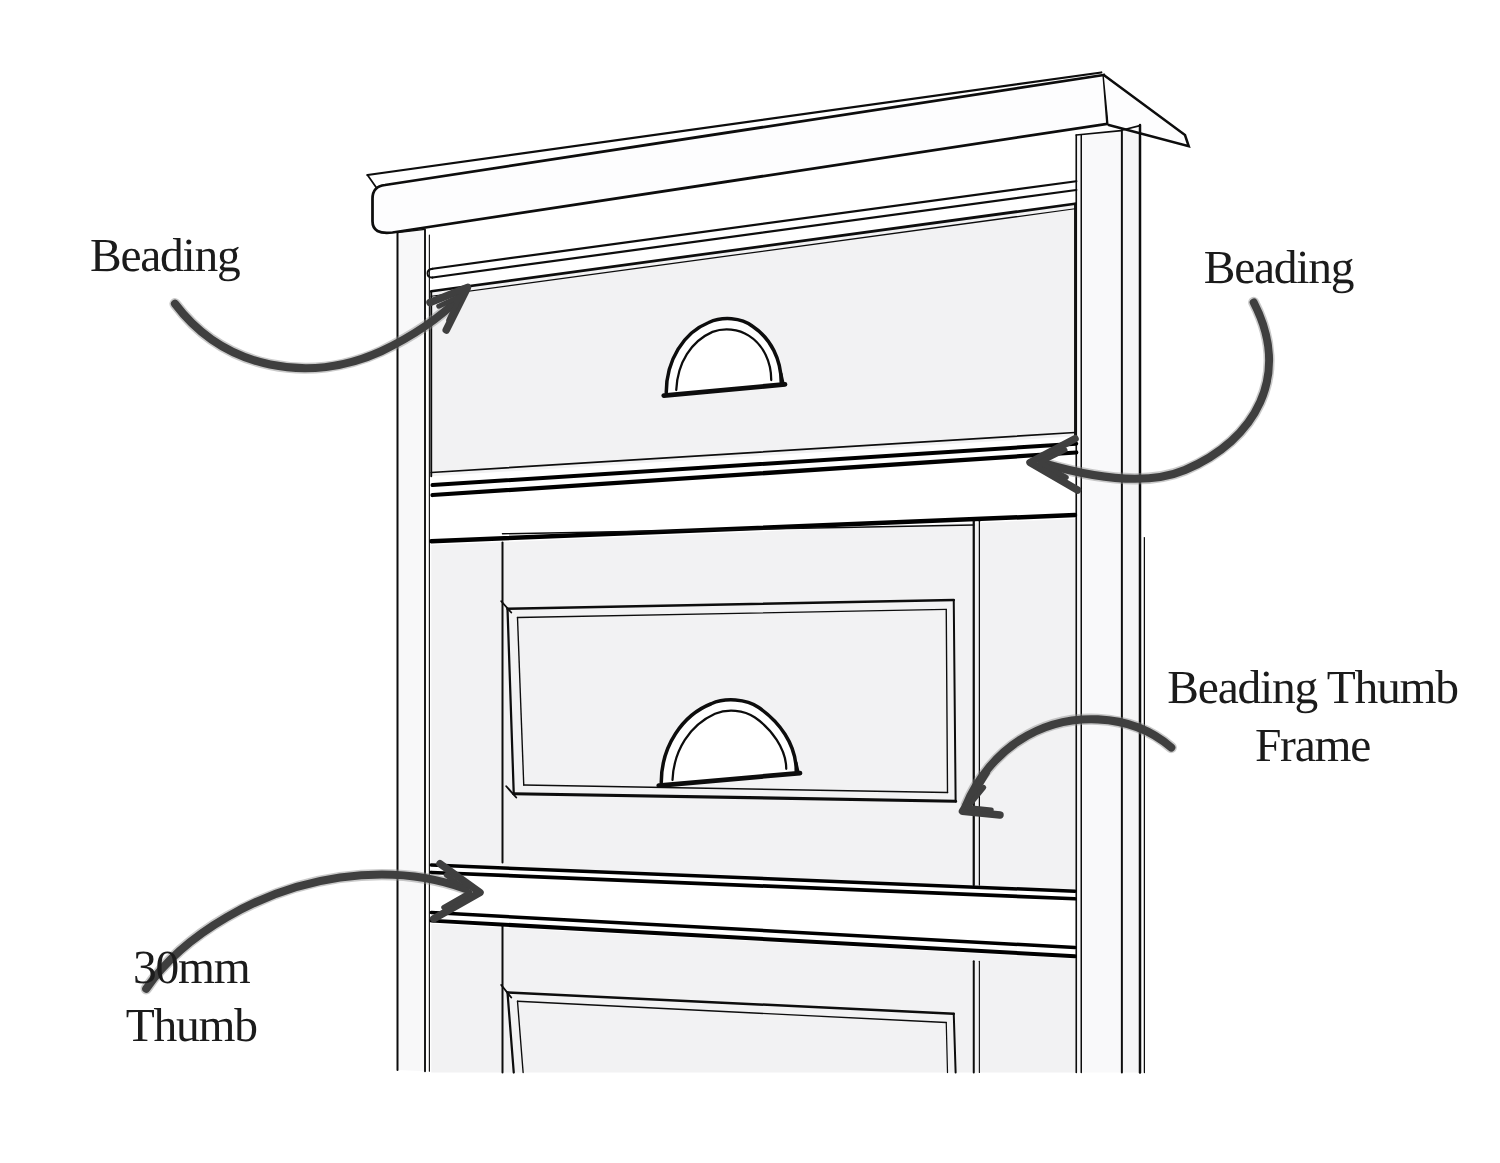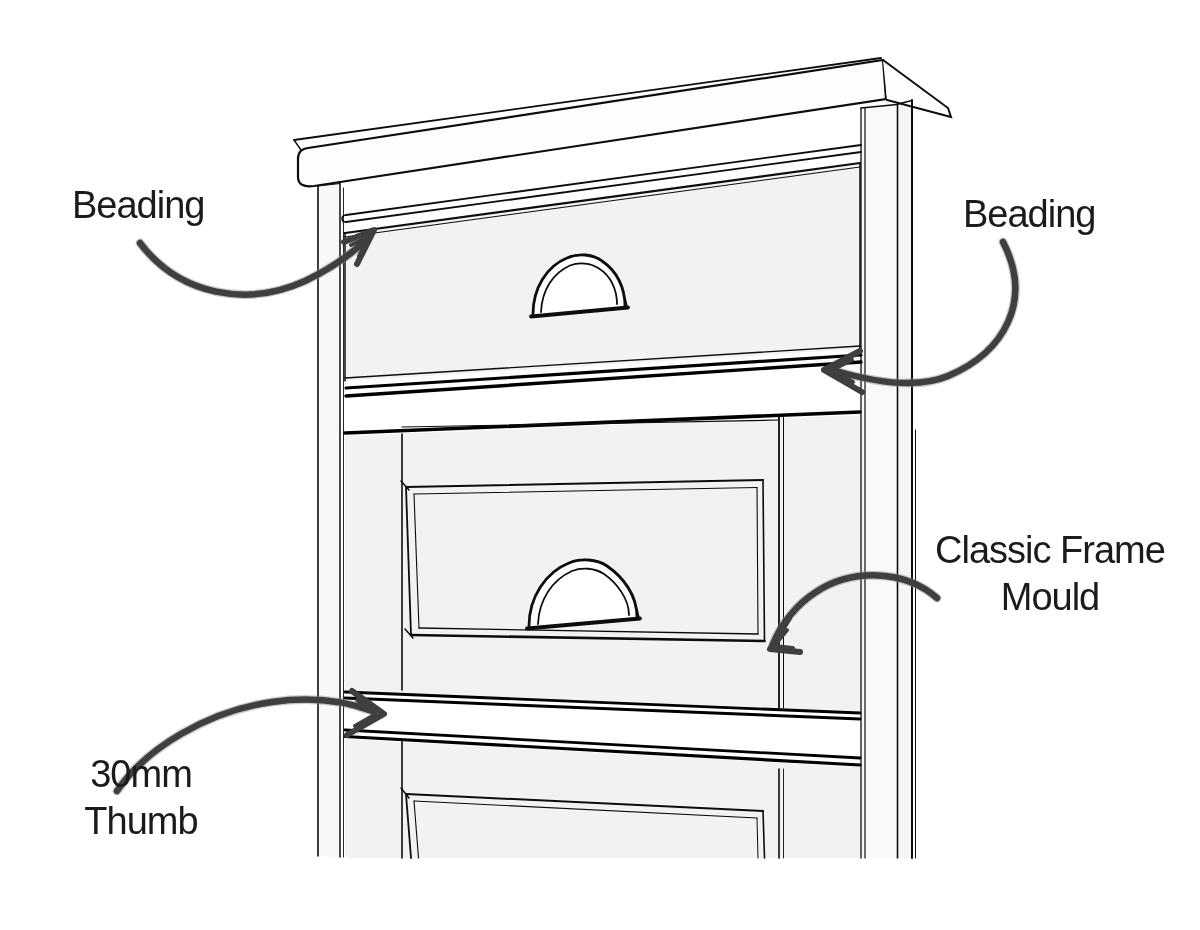--- a/index.html
+++ b/index.html
@@ -1,17 +1,17 @@
 <!DOCTYPE html>
 <html><head>
 <meta charset="utf-8">
 <style>
   html,body{margin:0;padding:0;background:#ffffff;}
   .stage{position:relative;width:1200px;height:930px;background:#ffffff;overflow:hidden;
-         font-family:Liberation Sans, sans-serif;}
+         font-family:Liberation Serif, serif;}
   .stage svg{position:absolute;left:0;top:0;}
   .anno{position:absolute;color:#1b1b1b;font-size:38px;letter-spacing:-1px;line-height:47px;white-space:nowrap;}
   .anno.center{text-align:center;}
   .anno div{white-space:nowrap;}
 </style>
 </head>
 <body>
 
 <div class="stage">
 
@@ -162,22 +162,22 @@
         </g>
       </g>
     </g>
   </svg>
 
   <div class="anno" style="left:72px;top:182px;">Beading</div>
 
   <div class="anno" style="left:963px;top:191px;">Beading</div>
 
   <div class="anno center" style="left:925px;top:527px;width:250px;">
-    <div>Classic Frame</div>
-    <div>Mould</div>
+    <div>Beading Thumb</div>
+    <div>Frame</div>
   </div>
 
-  <div class="anno center" style="left:76px;top:751px;width:130px;">
+  <div class="anno center" style="left:88px;top:751px;width:130px;">
     <div>30mm</div>
     <div>Thumb</div>
   </div>
 
 </div>
 
 </body></html>

